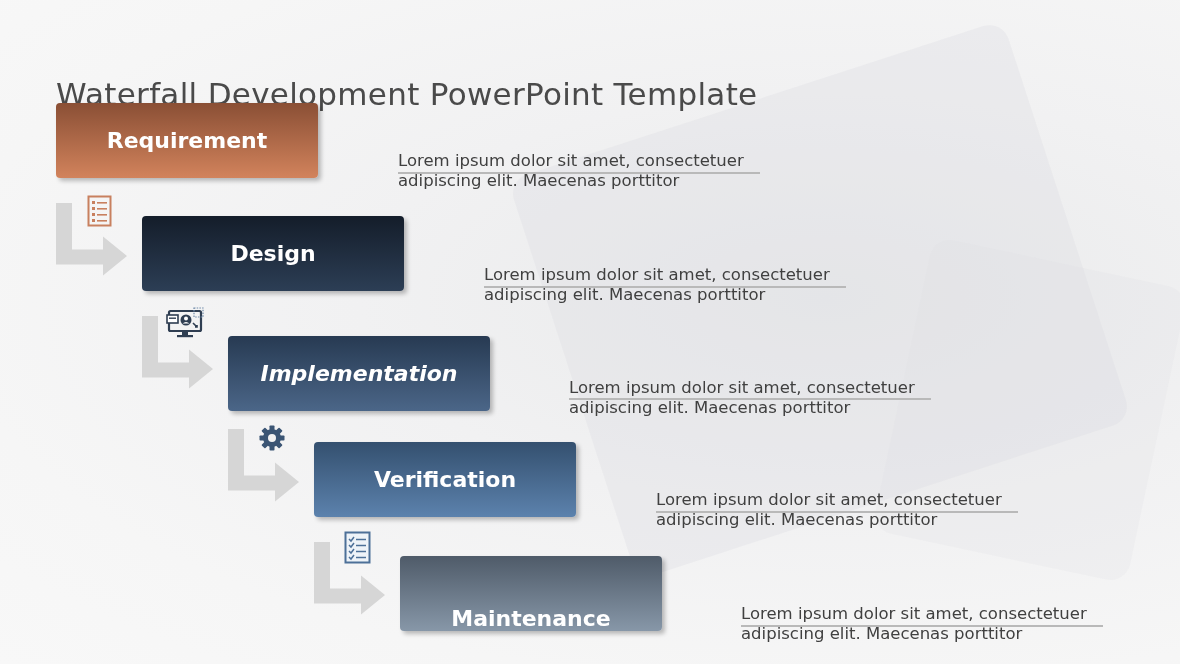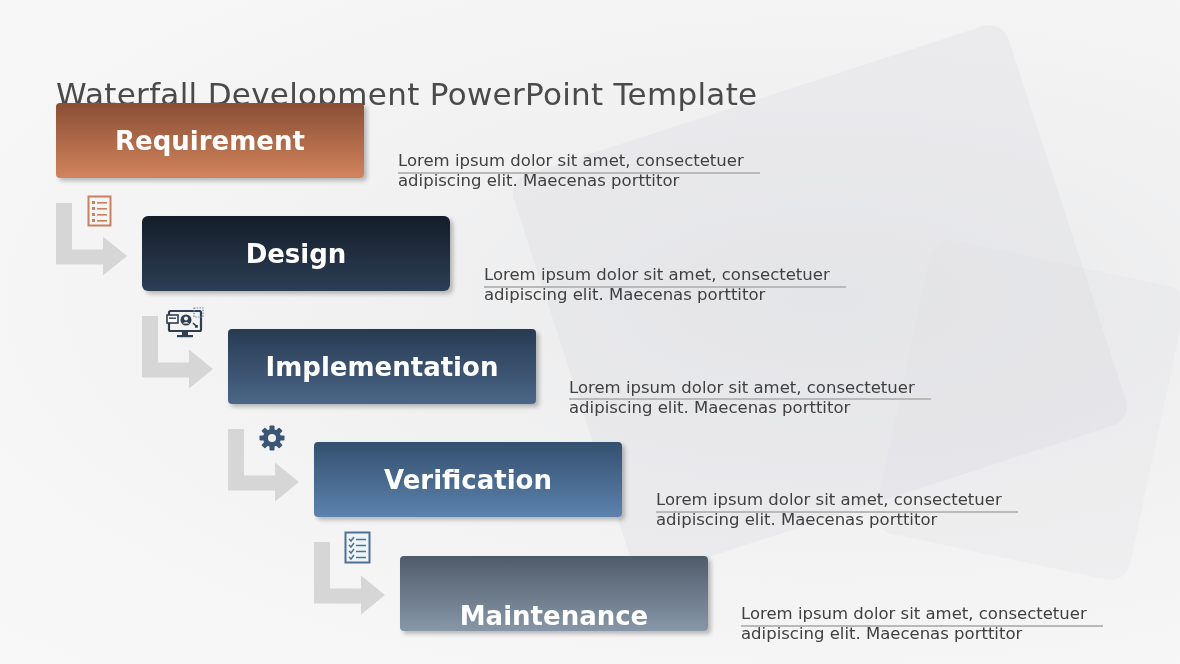--- a/index.html
+++ b/index.html
@@ -9,24 +9,24 @@
     font-family: "DejaVu Sans", sans-serif;
   }
   .bg-shape { position: absolute; background: rgba(220,222,225,0.35); border-radius: 20px; }
   .title {
     position: absolute; left: 56px; top: 28px;
     font-size: 31px; color: #4a4a4a; letter-spacing: 0.3px;
     font-family: "DejaVu Sans", sans-serif;
     margin-top: 48px;
   }
   .stage-box {
-    position: absolute; width: 308px; height: 75px; border-radius: 4px;
+    position: absolute; width: 262px; height: 75px; border-radius: 4px;
     box-shadow: 3px 3px 4px rgba(0,0,0,0.25);
     display: flex; align-items: center; justify-content: center;
-    color: #ffffff; font-weight: bold; font-size: 26px;
+    color: #ffffff; font-weight: bold; font-size: 22px;
     font-family: "DejaVu Sans", sans-serif;
   }
   .desc {
     position: absolute; width: 365px;
     font-size: 16.5px; line-height: 20px; color: #404040;
     font-family: "DejaVu Sans", sans-serif;
     margin-top: 38px;
   }
   .desc-line { position: absolute; height: 2px; background: #b9b9b9; }
   .arrow { position: absolute; width: 75px; height: 75px; }
@@ -42,30 +42,30 @@
 
 <div class="stage-box" style="left:56px;top:103px;background:linear-gradient(#8a4f35,#d2835c);">
   <span>Requirement</span>
 </div>
 <div class="desc" style="left:398px;top:113px;">
   <div>Lorem ipsum dolor sit amet, consectetuer</div>
   <div>adipiscing elit. Maecenas porttitor</div>
 </div>
 <div class="desc-line" style="left:398px;top:172px;width:362px;"></div>
 
-<div class="stage-box" style="left:142px;top:216px;background:linear-gradient(#141d2a,#2c3e55);border-radius:6px;">
+<div class="stage-box" style="left:142px;top:216px;background:linear-gradient(#141d2a,#2c3e55);">
   <span>Design</span>
 </div>
 <div class="desc" style="left:484px;top:227px;">
   <div>Lorem ipsum dolor sit amet, consectetuer</div>
   <div>adipiscing elit. Maecenas porttitor</div>
 </div>
 <div class="desc-line" style="left:484px;top:286px;width:362px;"></div>
 
-<div class="stage-box" style="left:228px;top:329px;background:linear-gradient(#273a52,#4b6688);">
+<div class="stage-box" style="left:228px;top:336px;background:linear-gradient(#273a52,#4b6688);font-style:italic;">
   <span>Implementation</span>
 </div>
 <div class="desc" style="left:569px;top:340px;">
   <div>Lorem ipsum dolor sit amet, consectetuer</div>
   <div>adipiscing elit. Maecenas porttitor</div>
 </div>
 <div class="desc-line" style="left:569px;top:398px;width:362px;"></div>
 
 <div class="stage-box" style="left:314px;top:442px;background:linear-gradient(#34506f,#5c82ad);">
   <span>Verification</span>

